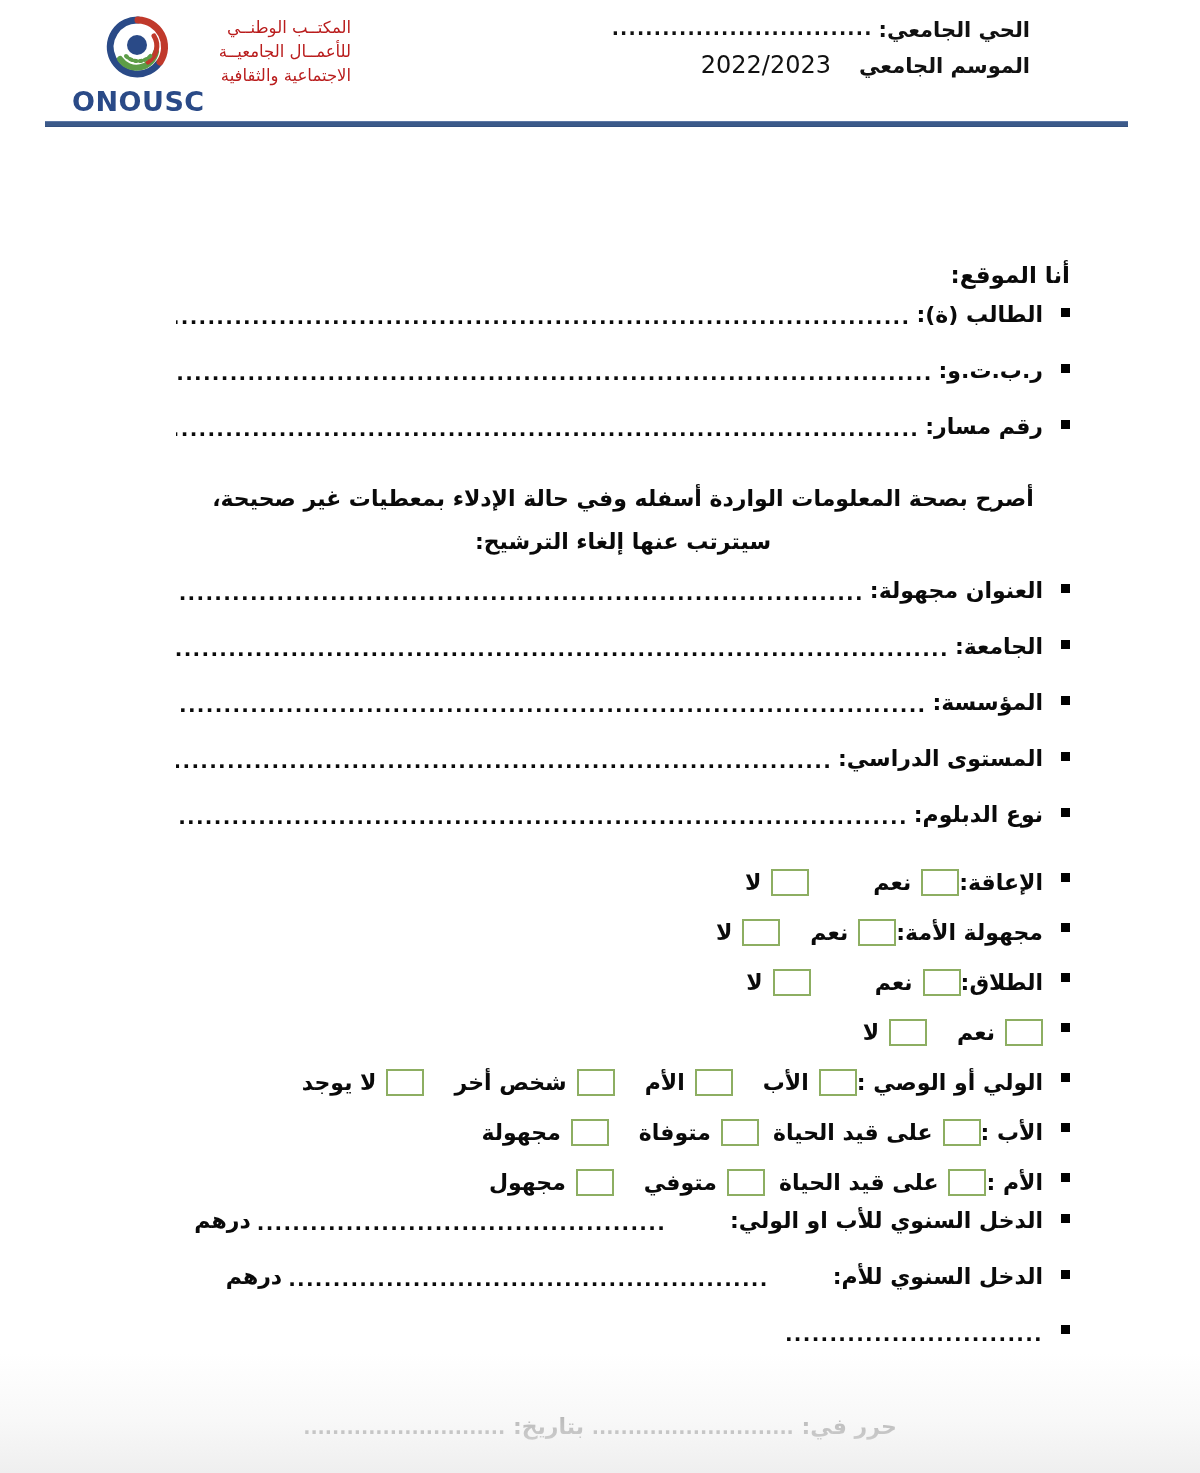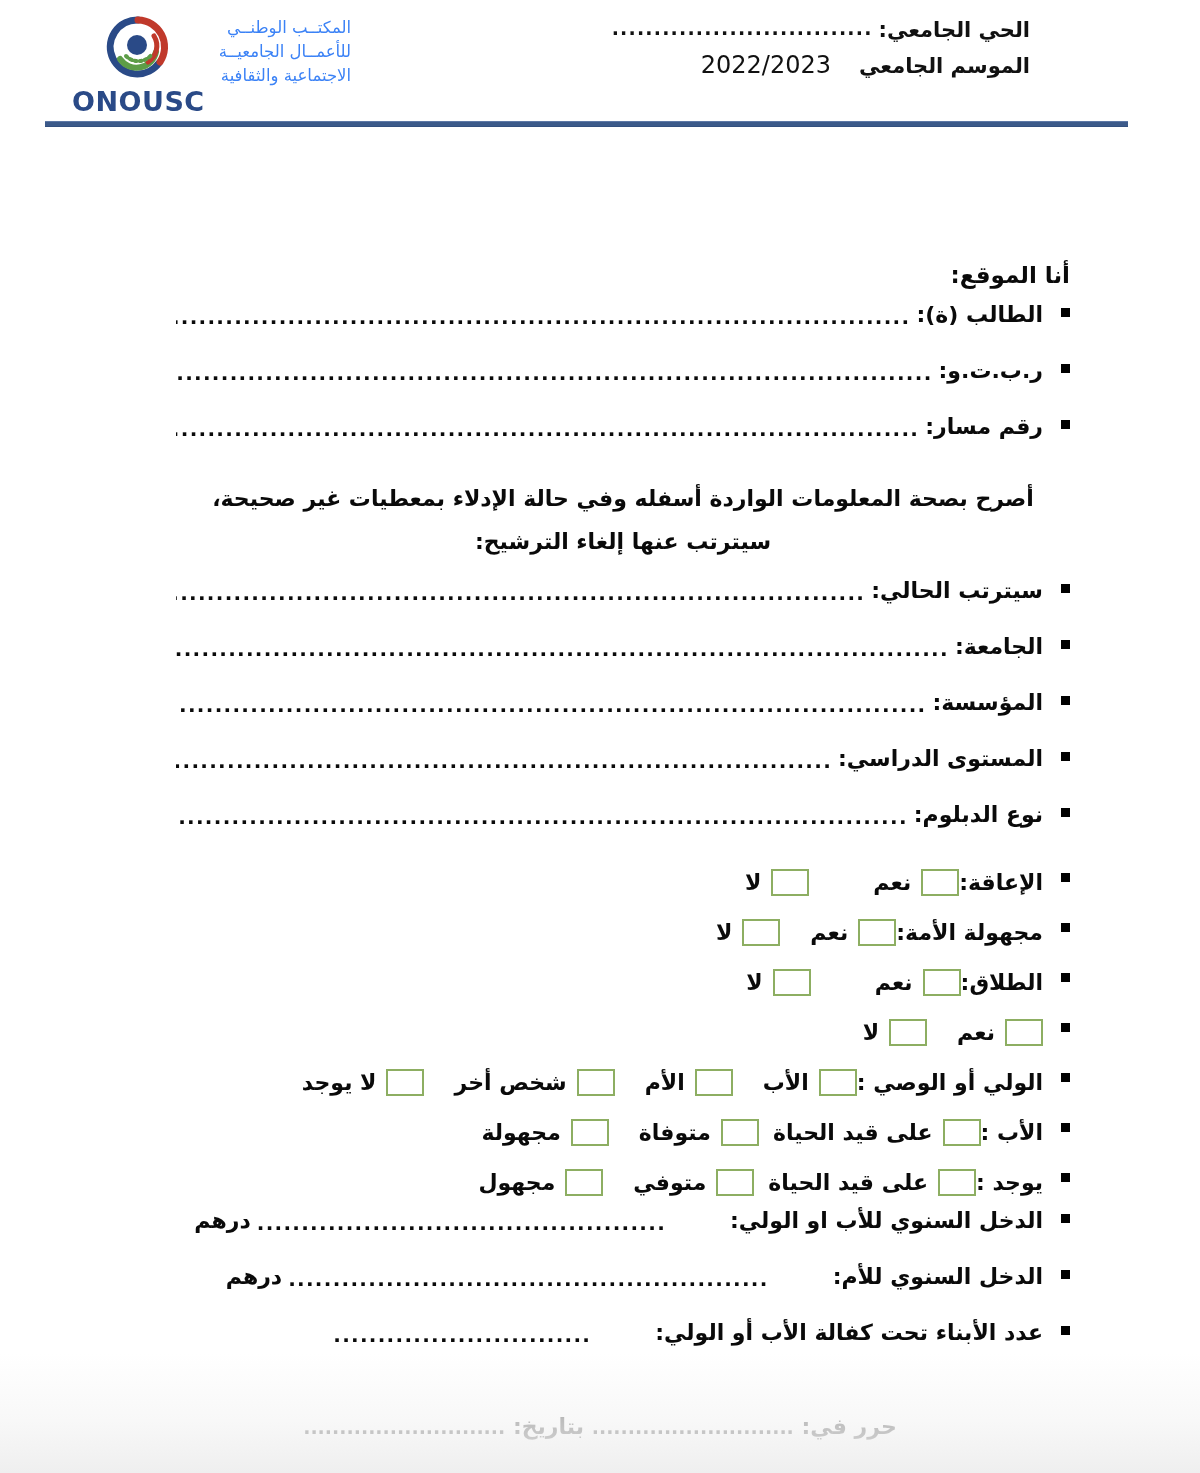--- a/index.html
+++ b/index.html
@@ -76,21 +76,21 @@
     position: absolute;
     left: 72px;
     top: 14px;
     display: flex;
     align-items: flex-start;
     gap: 14px;
     direction: rtl;
   }
   .brand-text {
     text-align: right;
-    color: #3b82f6;
+    color: #b91c1c;
     font-size: 16.5px;
     line-height: 1.45;
     letter-spacing: 0.5px;
     padding-top: 2px;
   }
   .brand-text div { white-space: nowrap; }
   .brand-mark {
     display: flex;
     flex-direction: column;
     align-items: center;
@@ -315,21 +315,21 @@
     <div class="field-row">
       <span class="bullet"></span>
       <span class="field-label">رقم مسار:</span>
       <span class="dotfill">....................................................................................................................</span>
     </div>
 
     <div class="declaration">أصرح بصحة المعلومات الواردة أسفله وفي حالة الإدلاء بمعطيات غير صحيحة، سيترتب عنها إلغاء الترشيح:</div>
 
     <div class="field-row">
       <span class="bullet"></span>
-      <span class="field-label">سيترتب الحالي:</span>
+      <span class="field-label">العنوان مجهولة:</span>
       <span class="dotfill">.................................................................................................................</span>
     </div>
     <div class="field-row">
       <span class="bullet"></span>
       <span class="field-label">الجامعة:</span>
       <span class="dotfill">.......................................................................................................................</span>
     </div>
     <div class="field-row">
       <span class="bullet"></span>
       <span class="field-label">المؤسسة:</span>
@@ -430,21 +430,21 @@
         <span class="opt-label">متوفاة</span>
       </span>
       <span class="opt gap-s">
         <span class="chk"></span>
         <span class="opt-label">مجهولة</span>
       </span>
     </div>
 
     <div class="check-row">
       <span class="bullet"></span>
-      <span class="field-label gap-l">يوجد :</span>
+      <span class="field-label gap-l">الأم :</span>
       <span class="opt gap-xs">
         <span class="chk"></span>
         <span class="opt-label">على قيد الحياة</span>
       </span>
       <span class="opt gap-s">
         <span class="chk"></span>
         <span class="opt-label">متوفي</span>
       </span>
       <span class="opt gap-s">
         <span class="chk"></span>
@@ -459,21 +459,20 @@
       <span class="unit">درهم</span>
     </div>
     <div class="field-row">
       <span class="bullet"></span>
       <span class="field-label gap-l">الدخل السنوي للأم:</span>
       <span class="dot-short">......................................................</span>
       <span class="unit">درهم</span>
     </div>
     <div class="field-row">
       <span class="bullet"></span>
-      <span class="field-label gap-l">عدد الأبناء تحت كفالة الأب أو الولي:</span>
       <span class="dot-short">.............................</span>
       <span class="unit"></span>
     </div>
 
   </div>
 
   <div class="footer">
     <span>حرر في:</span>
     <span class="fdots">............................</span>
     <span>بتاريخ:</span>

